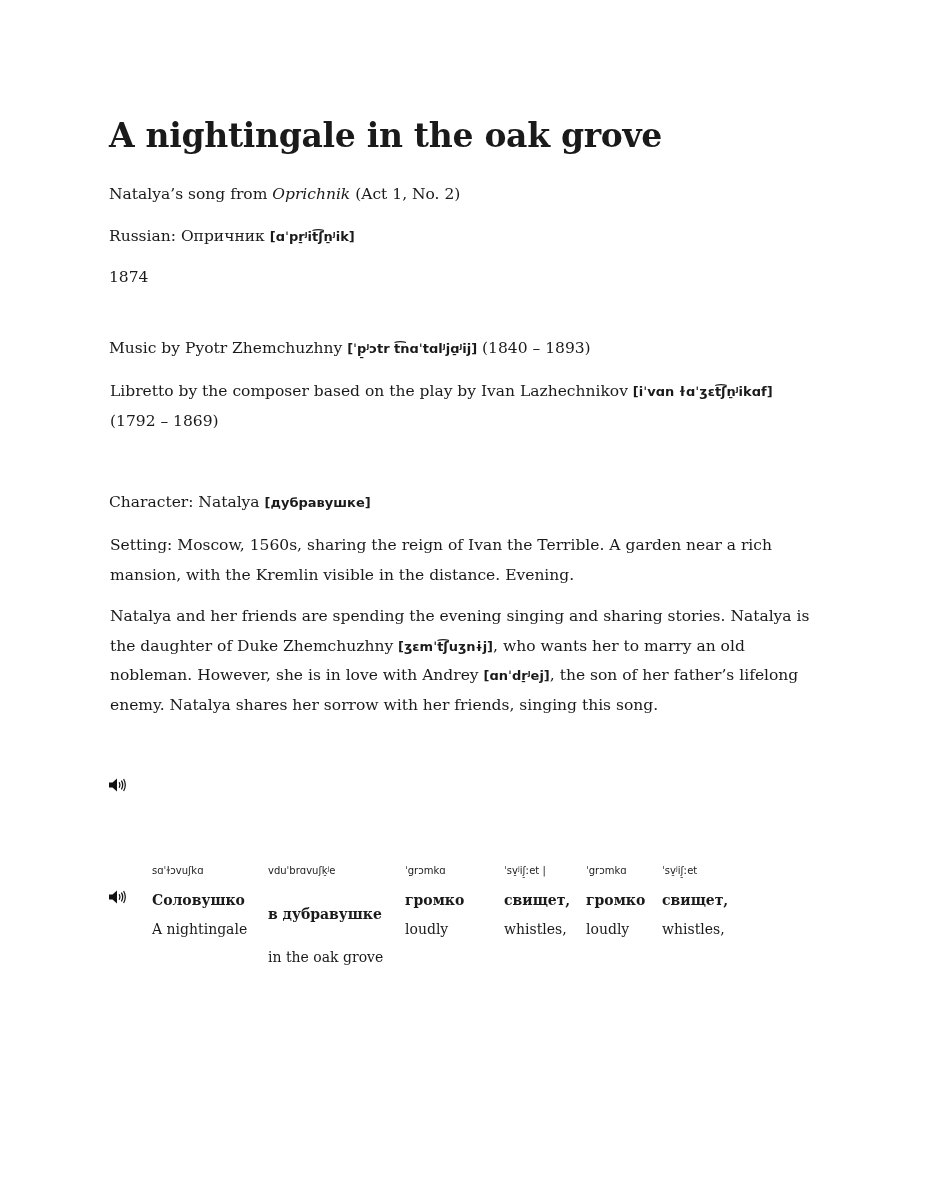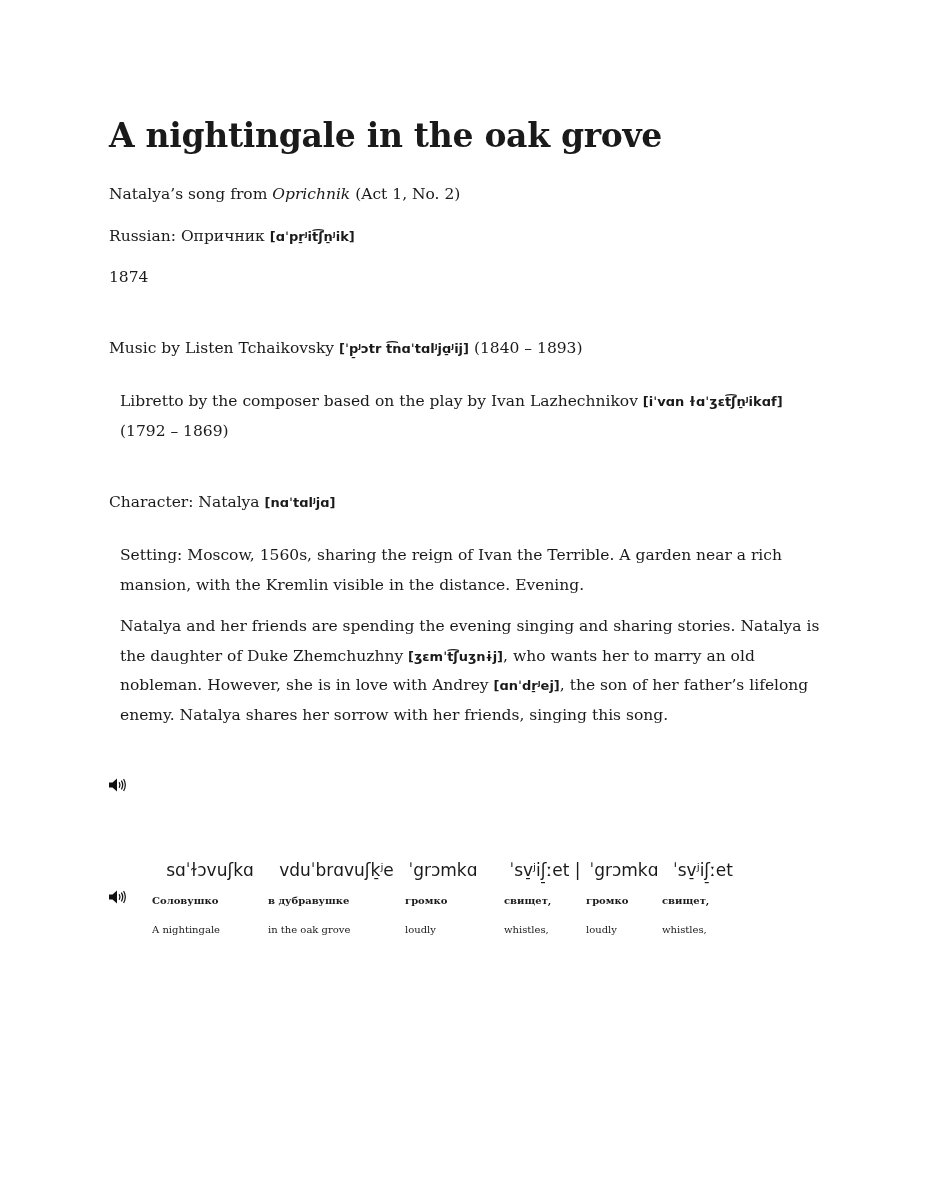--- a/index.html
+++ b/index.html
@@ -38,21 +38,21 @@
       left: 0;
       margin: 0;
       font-size: 15.5px;
       line-height: 29.5px;
       white-space: nowrap;
     }
     .para {
       position: absolute;
       left: 0;
       width: 705px;
-      margin: 11px;
+      margin: 1px;
       font-size: 15.5px;
       line-height: 29.5px;
     }
     .ipa {
       font-family: "DejaVu Sans", "Liberation Sans", sans-serif;
       font-size: 13px;
       font-weight: bold;
     }
     em { font-style: italic; }
 
@@ -84,49 +84,48 @@
     }
     .il-col {
       display: flex;
       flex-direction: column;
       white-space: nowrap;
     }
     .il-col span {
       display: block;
       height: 29.5px;
       line-height: 29.5px;
-      font-size: 10px;
+      font-size: 14px;
     }
     .il-col .il-ipa {
       font-family: "DejaVu Sans", "Liberation Sans", sans-serif;
-      font-size: 17px;
-      text-align: center;
+      font-size: 10px;
     }
     .il-col .il-ru {
       font-weight: bold;
     }
   </style>
 </head>
 <body>
 
 <div class="page">
 
   <h1>A nightingale in the oak grove</h1>
 
   <p class="line" style="top:180px;"><span>Natalya’s song from </span><em>Oprichnik</em><span> (Act 1, No. 2)</span></p>
 
   <p class="line" style="top:222px;"><span>Russian: Опричник </span><span class="ipa">[ɑˈpr̠ʲit͡ʃn̠ʲik]</span></p>
 
   <p class="line" style="top:263px;">1874</p>
 
-  <p class="line" style="top:334px;"><span>Music by Listen Tchaikovsky </span><span class="ipa">[ˈp̠ʲɔtr t͡nɑˈtɑlʲjɑ̠ʲij]</span><span> (1840 – 1893)</span></p>
+  <p class="line" style="top:334px;"><span>Music by Pyotr Zhemchuzhny </span><span class="ipa">[ˈp̠ʲɔtr t͡nɑˈtɑlʲjɑ̠ʲij]</span><span> (1840 – 1893)</span></p>
 
   <p class="para" style="top:376px;"><span>Libretto by the composer based on the play by Ivan Lazhechnikov </span><span class="ipa">[iˈvɑn ɫɑˈʒɛt͡ʃn̠ʲikɑf]</span><span> (1792 – 1869)</span></p>
 
-  <p class="line" style="top:488px;"><span>Character: Natalya </span><span class="ipa">[nɑˈtɑlʲjɑ]</span></p>
+  <p class="line" style="top:488px;"><span>Character: Natalya </span><span class="ipa">[дубравушке]</span></p>
 
   <p class="para" style="top:530px;">Setting: Moscow, 1560s, sharing the reign of Ivan the Terrible. A garden near a rich mansion, with the Kremlin visible in the distance. Evening.</p>
 
   <p class="para" style="top:601px;"><span>Natalya and her friends are spending the evening singing and sharing stories. Natalya is the daughter of Duke Zhemchuzhny </span><span class="ipa">[ʒɛmˈt͡ʃuʒnɨj]</span><span>, who wants her to marry an old nobleman. However, she is in love with Andrey </span><span class="ipa">[ɑnˈdr̠ʲej]</span><span>, the son of her father’s lifelong enemy. Natalya shares her sorrow with her friends, singing this song.</span></p>
 
   <p class="line" style="top:772px;"><span class="speaker"><svg width="18" height="14" viewBox="0 0 18 14">
           <path d="M0 4.5h3.5L8 0.5v13L3.5 9.5H0z" fill="#111"></path>
           <path d="M10.2 4.2 Q11.8 7 10.2 9.8" stroke="#111" stroke-width="1.3" fill="none"></path>
           <path d="M12.4 2.6 Q15 7 12.4 11.4" stroke="#111" stroke-width="1.3" fill="none"></path>
           <path d="M14.6 1 Q18 7 14.6 13" stroke="#111" stroke-width="1.2" fill="none"></path>
@@ -141,21 +140,21 @@
           <path d="M14.6 1 Q18 7 14.6 13" stroke="#111" stroke-width="1.2" fill="none"></path>
         </svg>
       </span>
 
     <div class="il-words">
       <div class="il-col" style="width:116px;">
         <span class="il-ipa">sɑˈɫɔvuʃkɑ</span>
         <span class="il-ru">Соловушко</span>
         <span class="il-en">A nightingale</span>
       </div>
-      <div class="il-col" style="width:137px;">
+      <div class="il-col" style="width:137px;gap:14px;">
         <span class="il-ipa">vduˈbrɑvuʃk̠ʲe</span>
         <span class="il-ru">в дубравушке</span>
         <span class="il-en">in the oak grove</span>
       </div>
       <div class="il-col" style="width:76px;">
         <span class="il-ipa">ˈgrɔmkɑ</span>
         <span class="il-ru">громко</span>
         <span class="il-en">loudly</span>
       </div>
       <div class="il-col" style="width:82px;margin-left:23px;">

